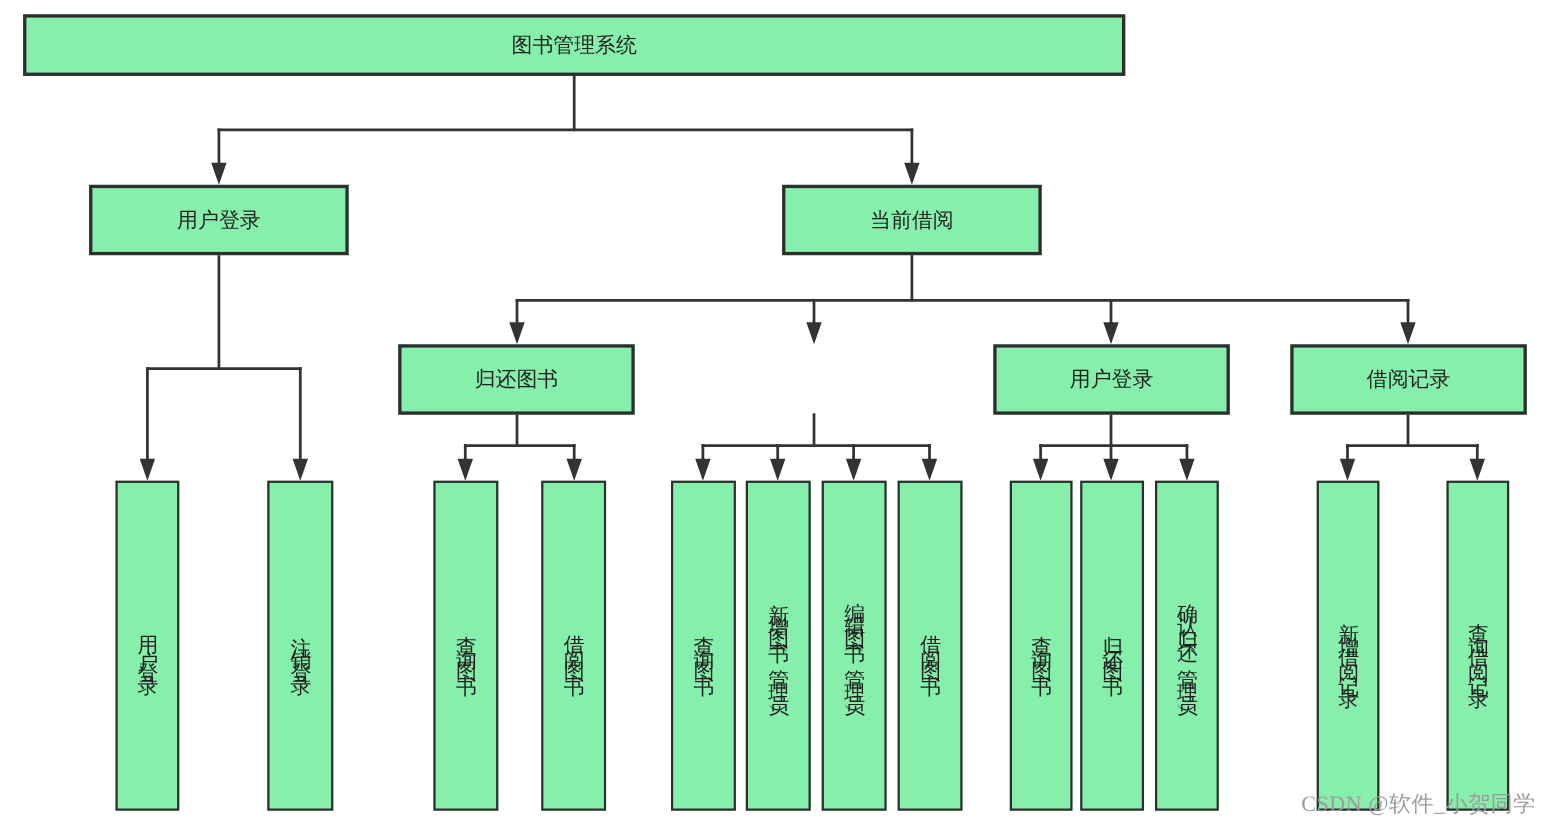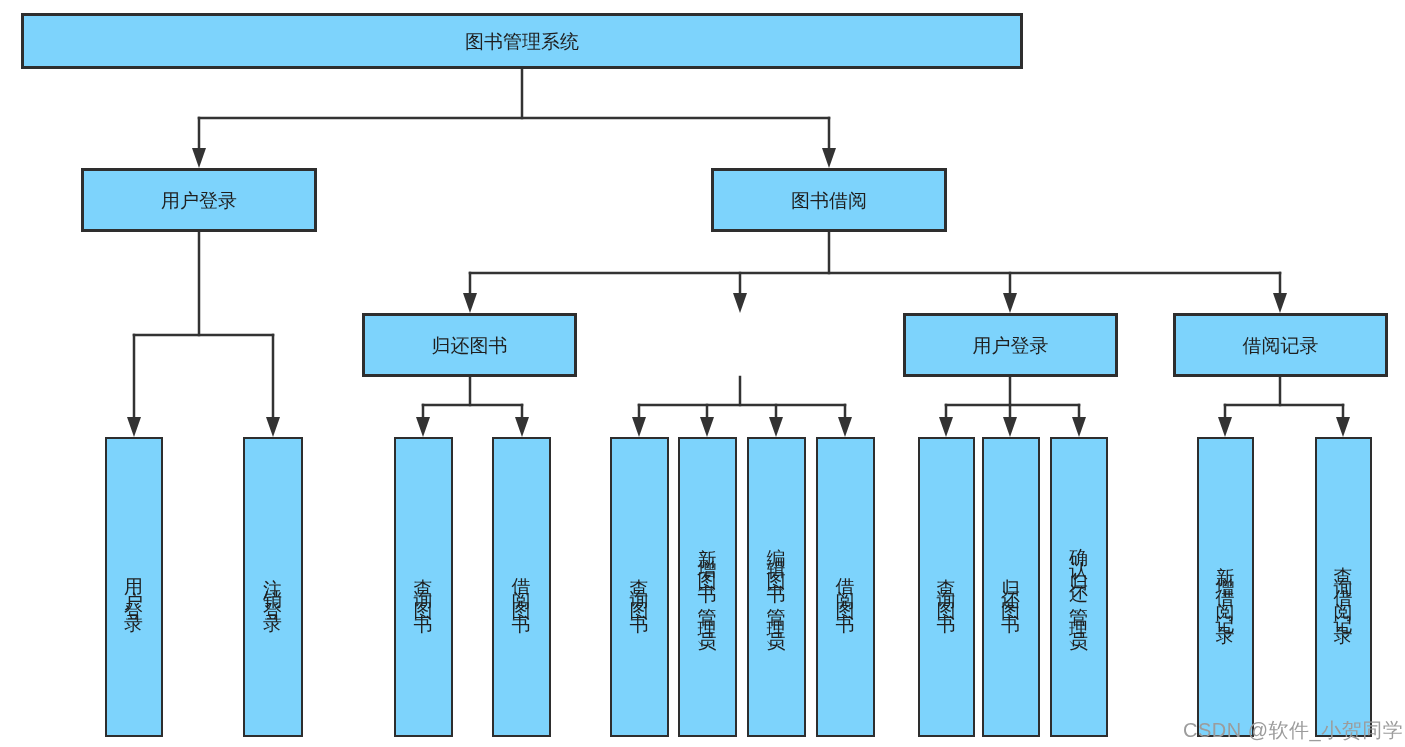--- a/index.html
+++ b/index.html
@@ -13,21 +13,21 @@
   }
   #connectors {
     position: absolute;
     left: 0; top: 0;
     width: 1405px; height: 747px;
     z-index: 1;
   }
   .box {
     position: absolute;
     box-sizing: border-box;
-    background: #7dd3fc;
+    background: #86efac;
     border: 3px solid #2e2e2e;
     display: flex;
     align-items: center;
     justify-content: center;
     z-index: 2;
   }
   .box .lbl {
     color: #1f1f1f;
     font-size: 19px;
     line-height: 1;
@@ -43,20 +43,21 @@
   }
   #watermark {
     position: absolute;
     left: 1183px;
     top: 717px;
     z-index: 3;
     color: #9c9c9c;
     font-size: 20px;
     white-space: nowrap;
     letter-spacing: 0.5px;
+    font-family: Liberation Serif, serif;
   }
 </style>
 </head>
 <body>
 
 <div id="stage">
 
   <svg id="connectors" viewBox="0 0 1405 747" xmlns="http://www.w3.org/2000/svg">
     <g stroke="#333333" stroke-width="2.5" fill="none" stroke-linecap="square">
 
@@ -124,21 +125,21 @@
   </svg>
 
   <div class="box" style="left:21px;top:13px;width:1002px;height:56px">
     <span class="lbl">图书管理系统</span>
   </div>
 
   <div class="box" style="left:81px;top:168px;width:236px;height:64px">
     <span class="lbl">用户登录</span>
   </div>
   <div class="box" style="left:711px;top:168px;width:236px;height:64px">
-    <span class="lbl">图书借阅</span>
+    <span class="lbl">当前借阅</span>
   </div>
 
   <div class="box" style="left:362px;top:313px;width:215px;height:64px">
     <span class="lbl">归还图书</span>
   </div>
   <div class="box" style="left:903px;top:313px;width:215px;height:64px">
     <span class="lbl">用户登录</span>
   </div>
   <div class="box" style="left:1173px;top:313px;width:215px;height:64px">
     <span class="lbl">借阅记录</span>

